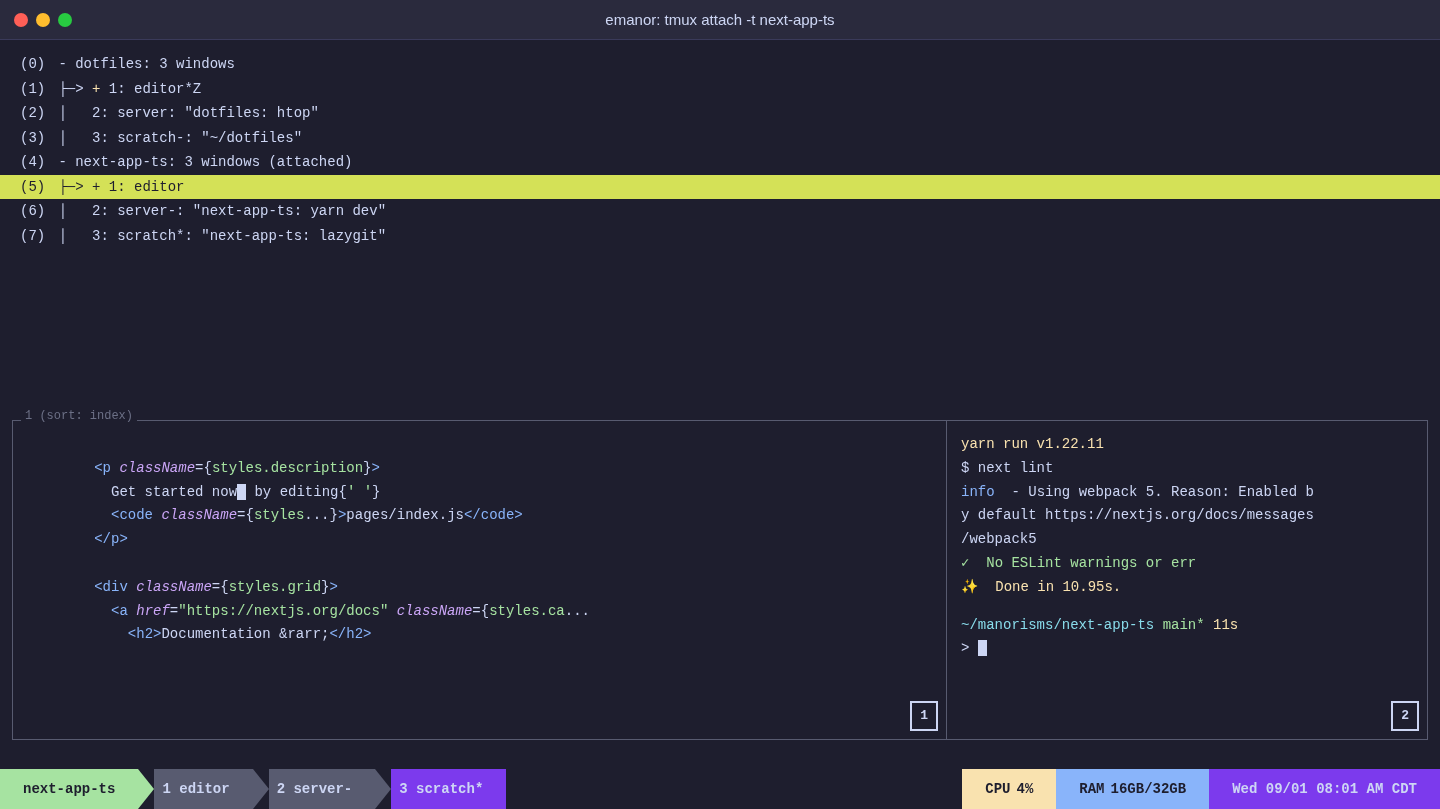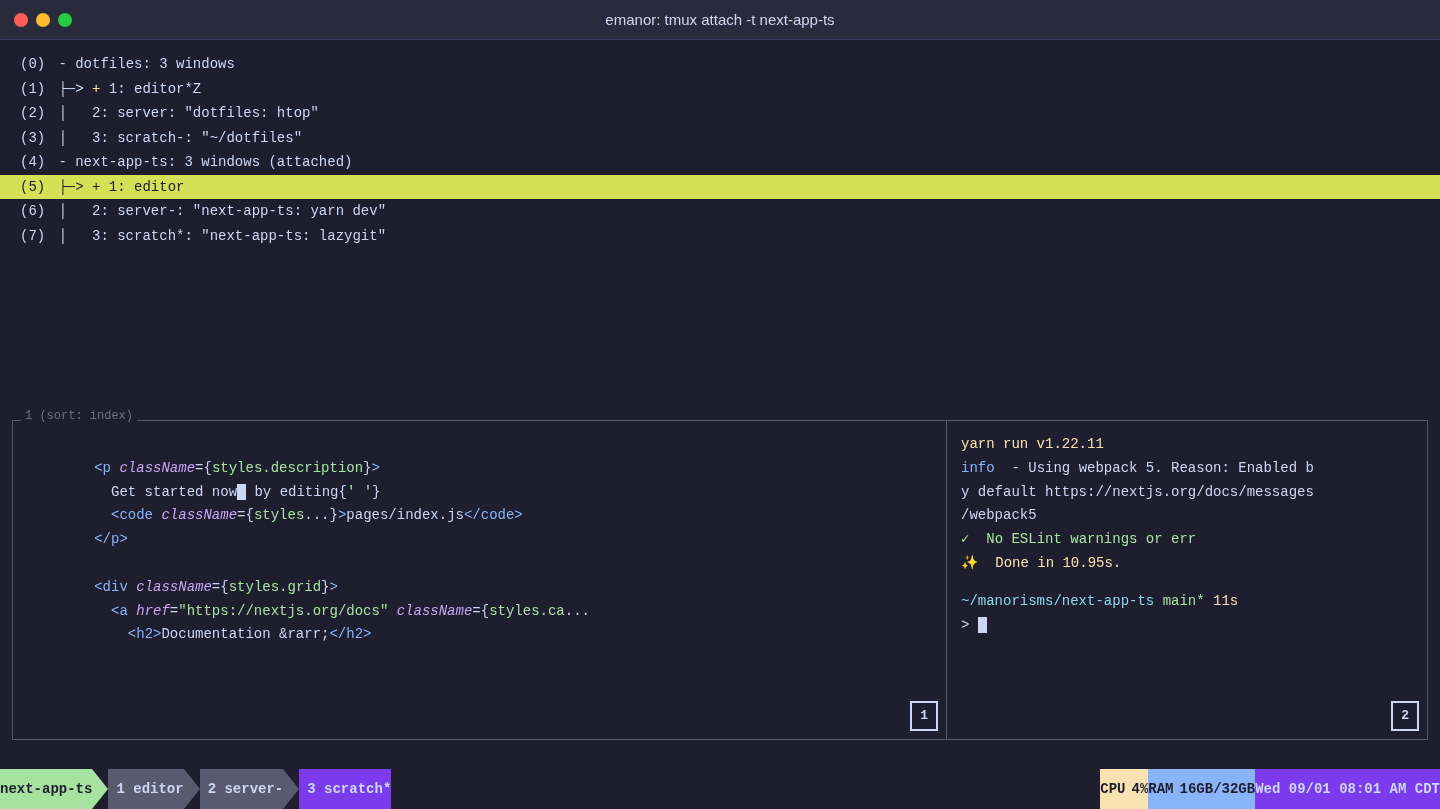--- a/index.html
+++ b/index.html
@@ -155,21 +155,21 @@
       left: 0;
       right: 0;
       height: 40px;
       display: flex;
       align-items: stretch;
     }
 
     .status-segment {
       display: flex;
       align-items: center;
-      padding: 0 0;
+      padding: 0 23px;
       font-size: 14px;
       font-weight: bold;
       font-family: 'Courier New', monospace;
     }
 
     .seg-session {
       background: #a6e3a1;
       color: #1e1e2e;
     }
 
@@ -329,20 +329,23 @@
     <div>
       &nbsp;&nbsp;&nbsp;&nbsp;&nbsp;&nbsp;&nbsp;&nbsp;&nbsp;&nbsp;&nbsp;&nbsp;<span class="tag">&lt;h2&gt;</span>Documentation &amp;rarr;<span class="tag">&lt;/h2&gt;</span>
     </div>
 
     <div class="pane-num" style="bottom: 8px; right: 8px;">1</div>
   </div>
 
   <div class="right-pane">
     <div>
       <span class="yellow-text">yarn run v1.22.11</span>
+    </div>
+    <div>
+      <span class="text-white">$ next lint</span>
     </div>
     <div>
       <span class="blue-text">info</span>&nbsp;&nbsp;<span class="text-white">- Using webpack 5. Reason: Enabled b</span>
     </div>
     <div>
       <span class="text-white">y default https://nextjs.org/docs/messages</span>
     </div>
     <div>
       <span class="text-white">/webpack5</span>
     </div>

